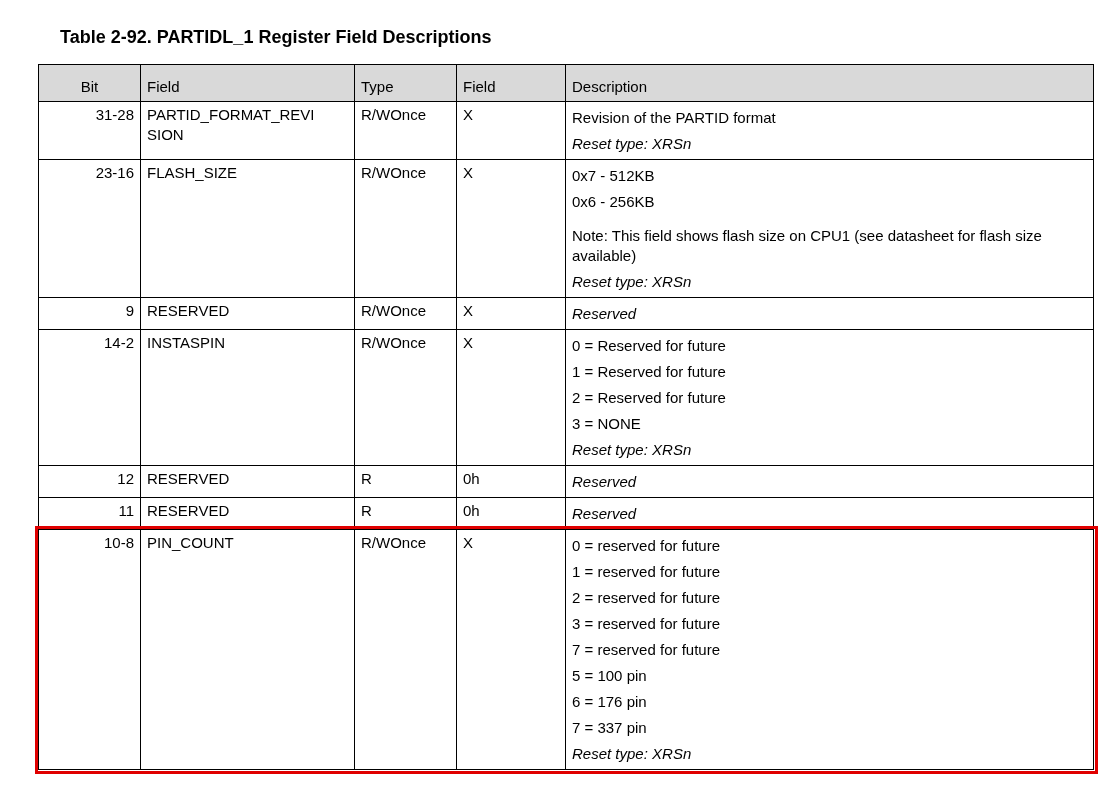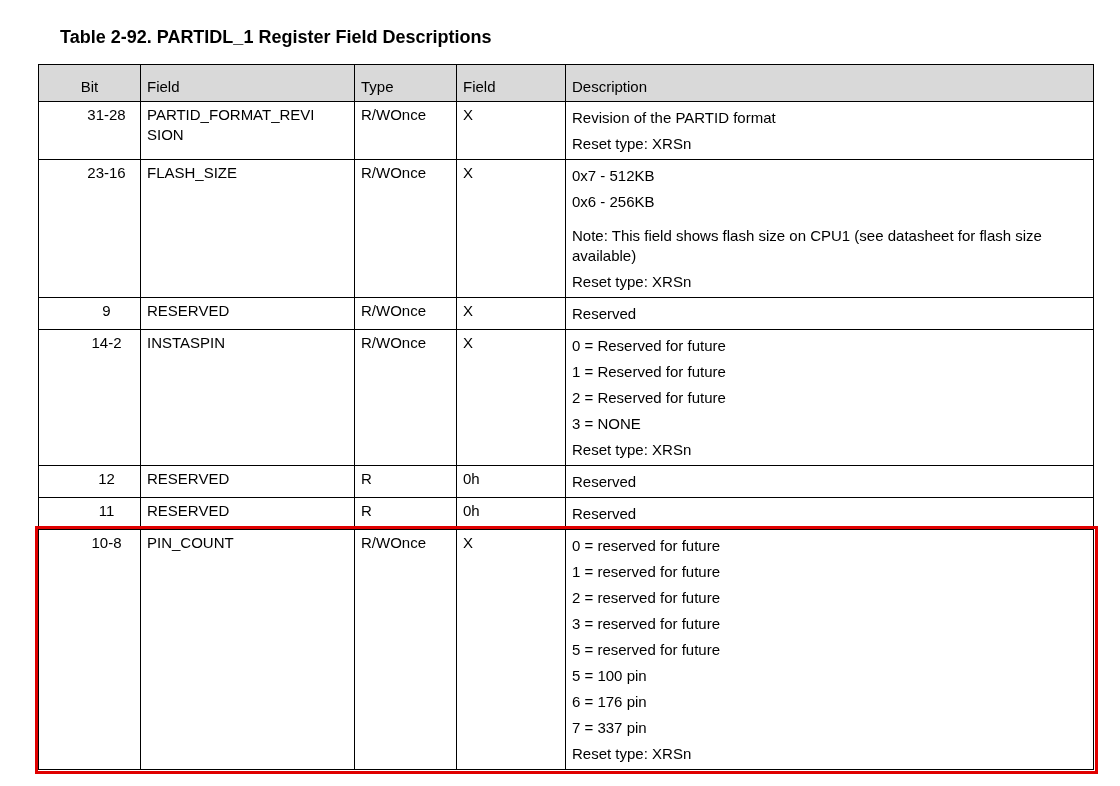--- a/index.html
+++ b/index.html
@@ -37,28 +37,28 @@
     overflow: hidden;
   }
   .reg-table th {
     background: var(--header-bg, #d9d9d9);
     font-weight: normal;
     text-align: left;
     padding-top: 12px;
     padding-bottom: 4px;
   }
   .reg-table th.col-bit { text-align: center; }
-  .reg-table td.col-bit { text-align: center; padding-left: 40px; }
+  .reg-table td.col-bit { text-align: right; padding-left: 40px; }
   .reg-table td.col-field {
     padding-right: 30px;
     word-break: break-all;
   }
   .reg-table td.col-desc { padding-top: 6px; padding-bottom: 5px; }
   .reg-table td.col-desc p { margin: 0 0 6px 0; }
-  .reg-table td.col-desc p:last-child { margin-bottom: 0; }
+  .reg-table td.col-desc p:last-child { margin-bottom: 0; font-style: italic; }
   .reg-table td.col-desc p.gap { height: 2px; }
   tr.highlighted {
     outline: 3px solid var(--hl-color, #e00000);
     outline-offset: 1px;
   }
 </style>
 </head>
 <body>
 
 <div>
@@ -149,21 +149,21 @@
         <tr class="highlighted">
           <td class="col-bit">10-8</td>
           <td class="col-field">PIN_COUNT</td>
           <td class="col-type">R/WOnce</td>
           <td class="col-reset">X</td>
           <td class="col-desc">
             <p>0 = reserved for future</p>
             <p>1 = reserved for future</p>
             <p>2 = reserved for future</p>
             <p>3 = reserved for future</p>
-            <p>5 = reserved for future</p>
+            <p>7 = reserved for future</p>
             <p>5 = 100 pin</p>
             <p>6 = 176 pin</p>
             <p>7 = 337 pin</p>
             <p>Reset type: XRSn</p>
           </td>
         </tr>
       </tbody>
   </table>
 
 </div>

